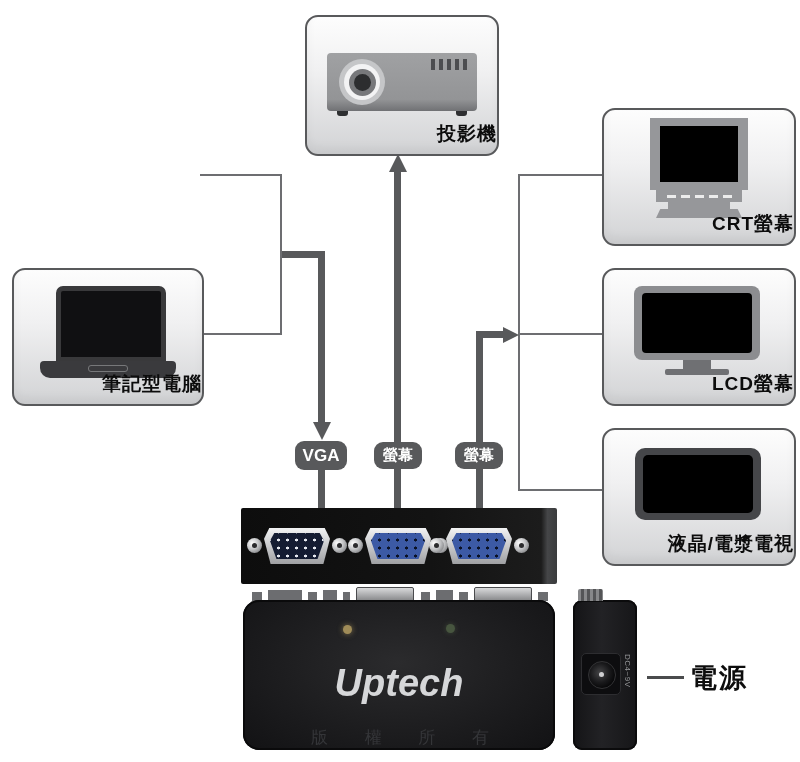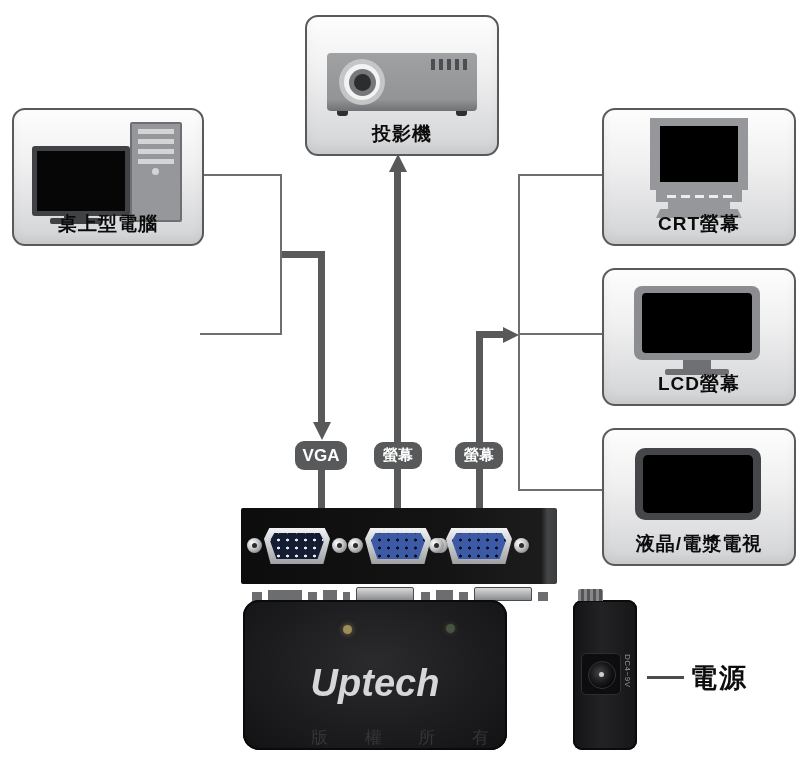--- a/index.html
+++ b/index.html
@@ -3,21 +3,21 @@
 <meta charset="utf-8">
 <style>
   html,body{margin:0;padding:0;background:#ffffff;}
   #stage{position:relative;width:800px;height:762px;background:#ffffff;overflow:hidden;
          font-family:"Liberation Sans","DejaVu Sans",sans-serif;}
 
   
   .node{position:absolute;border:2px solid #58595b;border-radius:13px;
         background:linear-gradient(180deg,#fdfdfd 0%,#f0f0f1 40%,#d2d3d5 100%);
         box-shadow:inset 0 -6px 10px rgba(0,0,0,0.05);}
-  .node-label{position:absolute;left:0;right:0;bottom:7px;text-align:center;
+  .node-label{position:absolute;left:0;right:0;bottom:7px;text-align:right;
               font-size:19px;font-weight:bold;color:#0c0c0c;letter-spacing:1px;}
 
   
   .mon{position:absolute;background:#060606;border:5px solid #414245;border-radius:3px;}
   .mon-neck{position:absolute;background:#414245;}
   .mon-base{position:absolute;background:#414245;border-radius:2px;}
   .tower{position:absolute;background:#96979a;border:2px solid #6e6f72;border-radius:2px;}
   .tower .stripe{margin:5px 6px 0 6px;height:5px;background:#d3d4d6;}
   .tower .dot{position:absolute;left:50%;top:44px;width:7px;height:7px;margin-left:-4px;
               border-radius:50%;background:#d3d4d6;}
@@ -82,21 +82,21 @@
              clip-path:polygon(8% 0,92% 0,100% 30%,88% 100%,12% 100%,0 30%);}
   .vga-female{background:#3c5aa5 radial-gradient(circle,#0a1124 1.3px,transparent 1.8px);background-size:9px 8px;background-position:4px 3px;}
   .vga-male{background:#141c32 radial-gradient(circle,#e6e9f0 1.2px,transparent 1.7px);background-size:9px 8px;background-position:4px 3px;}
 
   .rear-row{position:absolute;left:252px;top:588px;width:296px;height:13px;
             display:flex;justify-content:space-between;align-items:flex-end;}
   .rear-row i{display:block;background:#6c6d70;height:9px;}
   .rear-row i.big{height:11px;}
   .rear-row i.metal{height:12px;background:linear-gradient(180deg,#d9dadb,#8b8c8e);border:1px solid #4a4b4d;border-radius:2px 2px 0 0;}
 
-  .body-top{position:absolute;left:243px;top:600px;width:264px;height:150px;border-radius:16px;
+  .body-top{position:absolute;left:243px;top:600px;width:312px;height:150px;border-radius:16px;
             background:radial-gradient(ellipse at 50% 42%,#2b2b2d 0%,#1d1d1f 55%,#121214 100%);
             box-shadow:inset 0 0 0 2px #0a0a0b;}
   .led{position:absolute;width:9px;height:9px;border-radius:50%;}
   .brand{position:absolute;left:0;right:0;top:62px;text-align:center;
          font-size:38px;font-weight:bold;font-style:italic;color:#d6d7d9;letter-spacing:0px;}
   .company{position:absolute;left:0;right:0;top:103px;text-align:center;
            font-size:17px;color:#424347;letter-spacing:0.5px;}
   .rights{position:absolute;left:68px;top:126px;width:178px;font-size:17px;color:#343538;
           text-align:justify;text-align-last:justify;}
 
@@ -169,36 +169,30 @@
           <i></i>
           <i></i>
           <i></i>
       </div>
       <div class="proj-foot" style="left:10px;bottom:-5px;"></div>
       <div class="proj-foot" style="right:10px;bottom:-5px;"></div>
     </div>
     <div class="node-label">投影機</div>
   </div>
 
-  <div class="node" style="left:12px;top:108px;width:188px;height:134px;">
-    <div>
-      <div class="mon" style="left:18px;top:36px;width:88px;height:60px;"></div>
-      <div class="mon-neck" style="left:50px;top:101px;width:24px;height:7px;"></div>
-      <div class="mon-base" style="left:36px;top:108px;width:52px;height:6px;"></div>
-      <div class="tower" style="left:116px;top:12px;width:48px;height:96px;">
-        <div class="stripe"></div>
-          <div class="stripe"></div>
-          <div class="stripe"></div>
-          <div class="stripe"></div>
-        <div class="dot"></div>
-      </div>
-    </div>
-    <div class="node-label">桌上型電腦</div>
-  </div>
-
+
+  <div class="node" style="left:12px;top:268px;width:188px;height:134px;">
+    <div>
+      <div class="lap-screen" style="left:42px;top:16px;width:100px;height:66px;"></div>
+      <div class="lap-base" style="left:26px;top:91px;width:136px;height:17px;">
+        <div class="lap-slot"></div>
+      </div>
+    </div>
+    <div class="node-label">筆記型電腦</div>
+  </div>
 
   <div class="node" style="left:602px;top:268px;width:190px;height:134px;">
     <div>
       <div class="lcd-frame" style="left:30px;top:16px;width:126px;height:74px;"></div>
       <div class="lcd-screen" style="left:38px;top:23px;width:110px;height:60px;"></div>
       <div class="lcd-neck" style="left:79px;top:90px;width:28px;height:9px;"></div>
       <div class="lcd-base" style="left:61px;top:99px;width:64px;height:6px;"></div>
     </div>
     <div class="node-label">LCD螢幕</div>
   </div>

